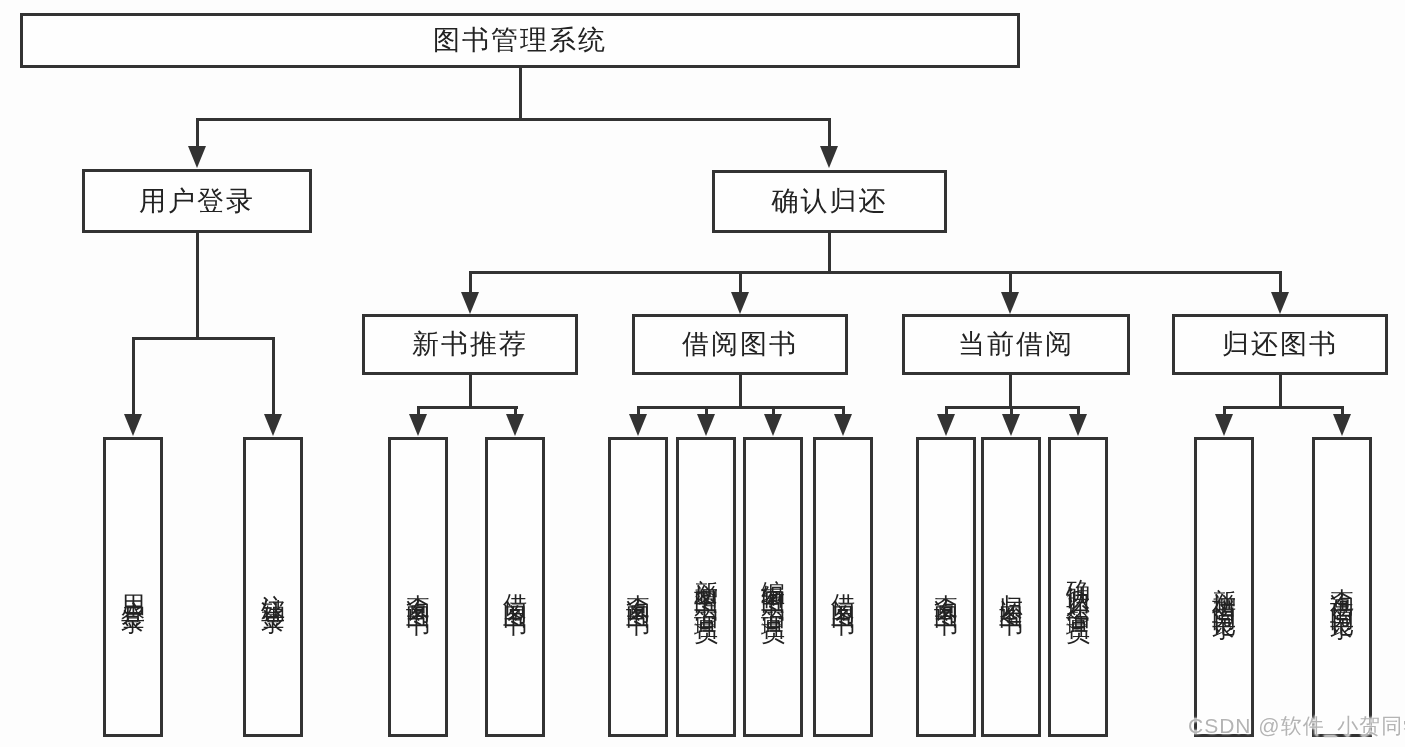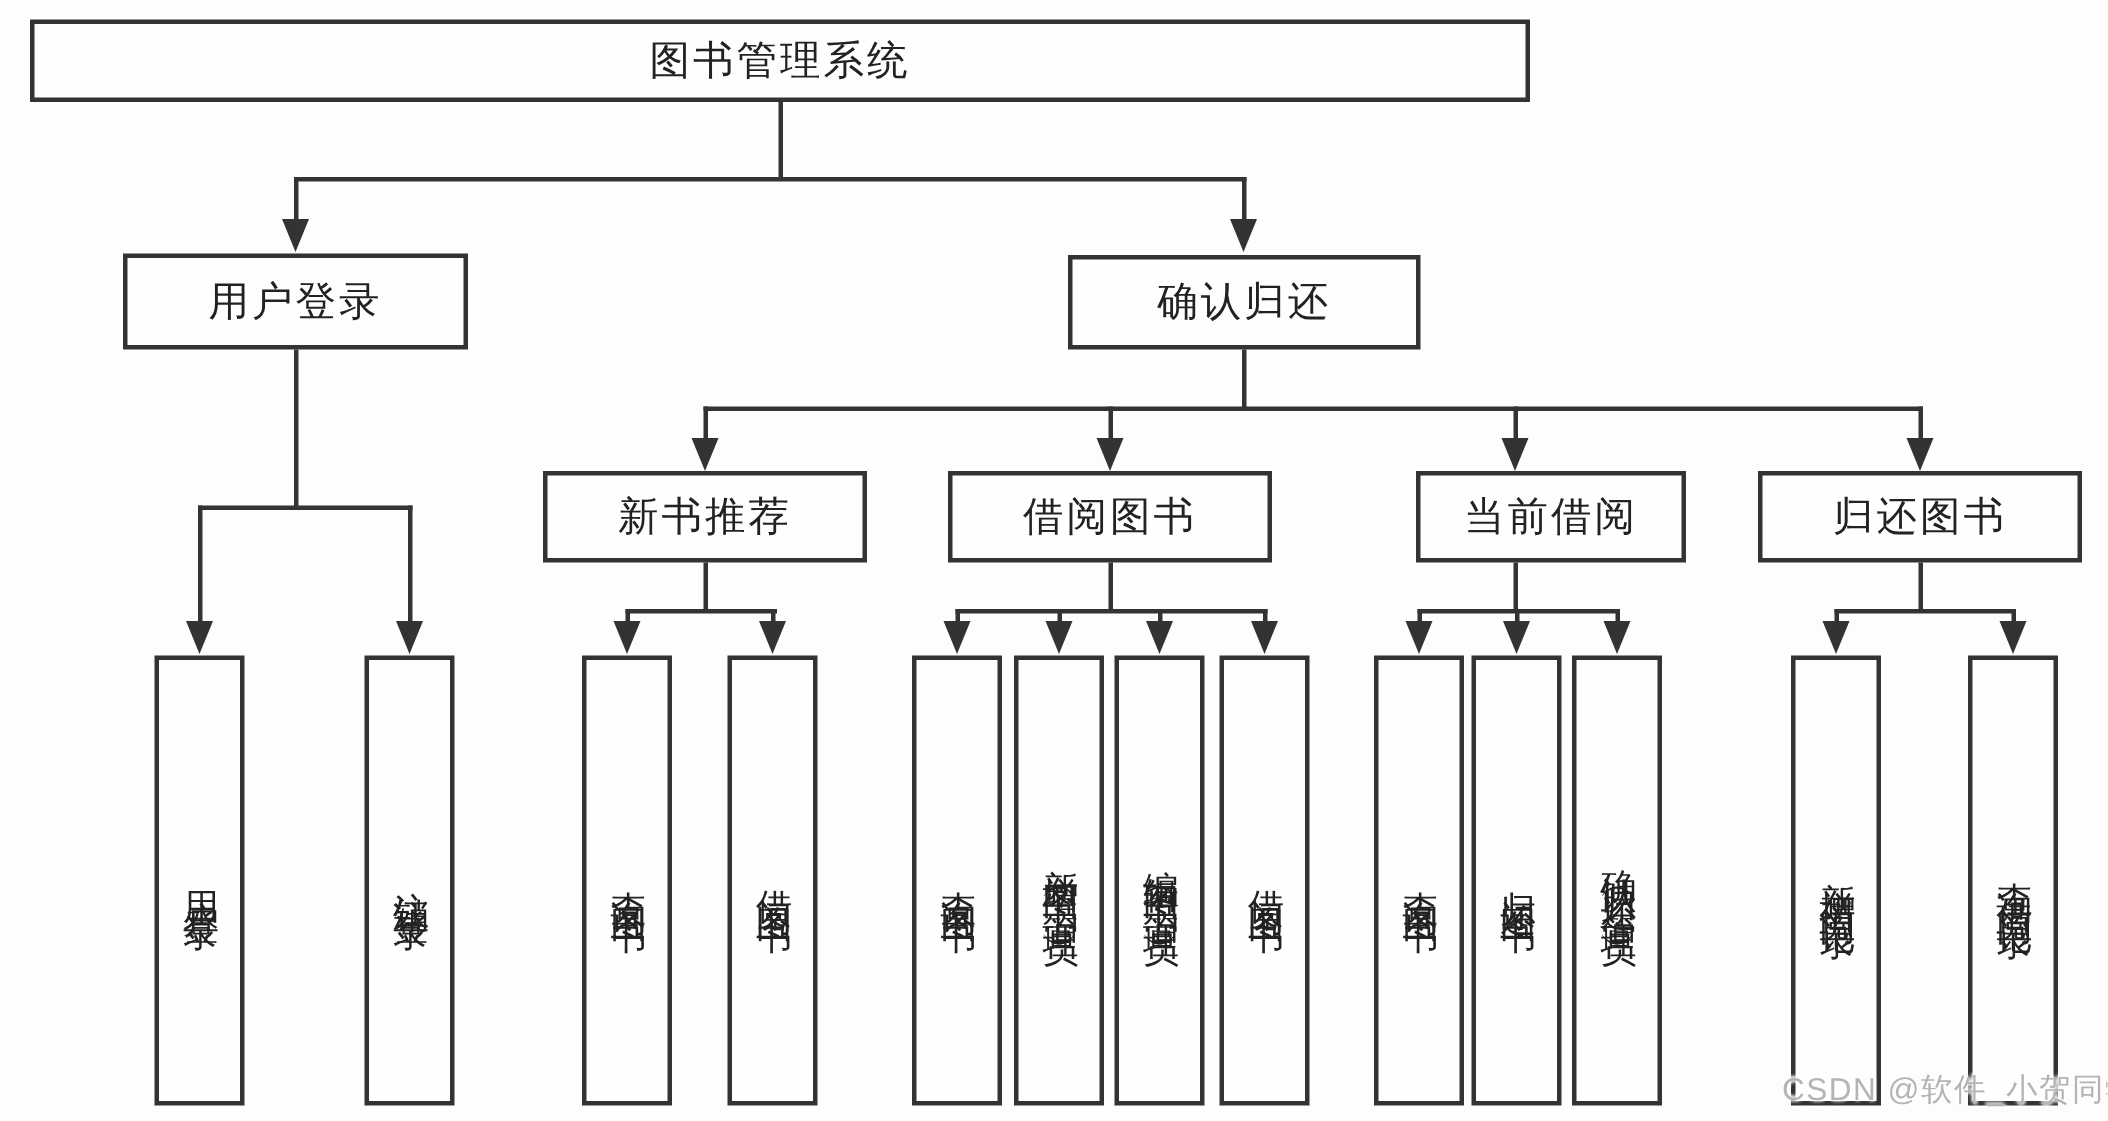--- a/index.html
+++ b/index.html
@@ -65,21 +65,21 @@
   <div class="box box-h" style="left:20px;top:13px;width:1000px;height:55px;">图书管理系统</div>
 
   <div class="box box-h" style="left:82px;top:169px;width:230px;height:64px;">用户登录</div>
 
   <div class="box box-h" style="left:712px;top:170px;width:235px;height:63px;">确认归还</div>
 
   <div class="box box-h" style="left:362px;top:314px;width:216px;height:61px;text-align:center;">新书推荐</div>
 
   <div class="box box-h" style="left:632px;top:314px;width:216px;height:61px;">借阅图书</div>
 
-  <div class="box box-h" style="left:944px;top:314px;width:180px;height:61px;">当前借阅</div>
+  <div class="box box-h" style="left:902px;top:314px;width:228px;height:61px;">当前借阅</div>
 
   <div class="box box-h" style="left:1172px;top:314px;width:216px;height:61px;">归还图书</div>
 
   <div class="box box-v" style="left:103px;top:437px;width:60px;height:300px;">用户登录</div>
 
   <div class="box box-v" style="left:243px;top:437px;width:60px;height:300px;">注销登录</div>
 
   <div class="box box-v" style="left:388px;top:437px;width:60px;height:300px;">查询图书</div>
 
   <div class="box box-v" style="left:485px;top:437px;width:60px;height:300px;">借阅图书</div>

